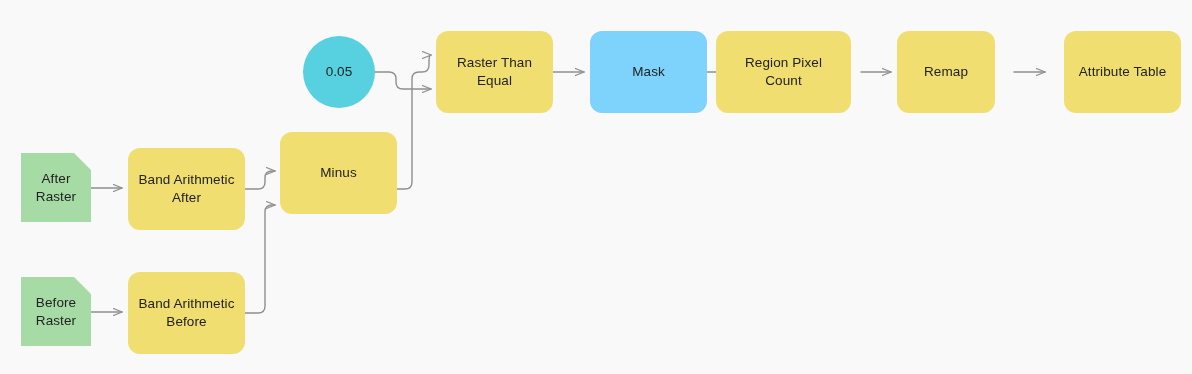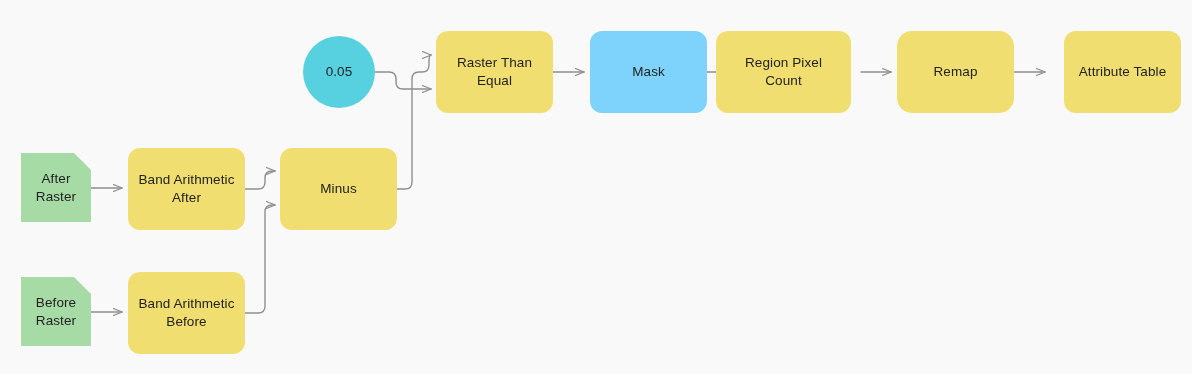--- a/index.html
+++ b/index.html
@@ -92,38 +92,38 @@
 Raster</span>
       </div>
       <div class="node node-process" style="left: 128px; top: 148px; width: 117px; height: 82px; background: rgb(240, 223, 112);">
         <span class="node-label">Band Arithmetic
 After</span>
       </div>
       <div class="node node-process" style="left: 128px; top: 272px; width: 117px; height: 82px; background: rgb(240, 223, 112);">
         <span class="node-label">Band Arithmetic
 Before</span>
       </div>
-      <div class="node node-process" style="left: 280px; top: 148px; width: 117px; height: 82px; background: rgb(240, 223, 112); align-items: center;">
+      <div class="node node-process" style="left: 280px; top: 132px; width: 117px; height: 82px; background: rgb(240, 223, 112); align-items: center;">
         <span class="node-label">Minus</span>
       </div>
       <div class="node node-circle" style="left: 303px; top: 36px; width: 72px; height: 72px; background: rgb(87, 209, 224);">
         <span class="node-label">0.05</span>
       </div>
       <div class="node node-process" style="left: 436px; top: 31px; width: 117px; height: 82px; background: rgb(240, 223, 112);">
         <span class="node-label">Raster Than
 Equal</span>
       </div>
       <div class="node node-process" style="left: 590px; top: 31px; width: 117px; height: 82px; background: #7dd3fc;">
         <span class="node-label">Mask</span>
       </div>
       <div class="node node-process" style="left: 716px; top: 31px; width: 135px; height: 82px; background: rgb(240, 223, 112);">
         <span class="node-label">Region Pixel
 Count</span>
       </div>
-      <div class="node node-process" style="left: 897px; top: 31px; width: 117px; height: 82px; background: rgb(240, 223, 112); border-radius: 15px;">
+      <div class="node node-process" style="left: 897px; top: 31px; width: 98px; height: 82px; background: rgb(240, 223, 112);">
         <span class="node-label">Remap</span>
       </div>
       <div class="node node-process" style="left: 1064px; top: 31px; width: 117px; height: 82px; background: rgb(240, 223, 112); text-align: center;">
         <span class="node-label">Attribute Table</span>
       </div>
     </div>
 
 </div>
 
 </body></html>

